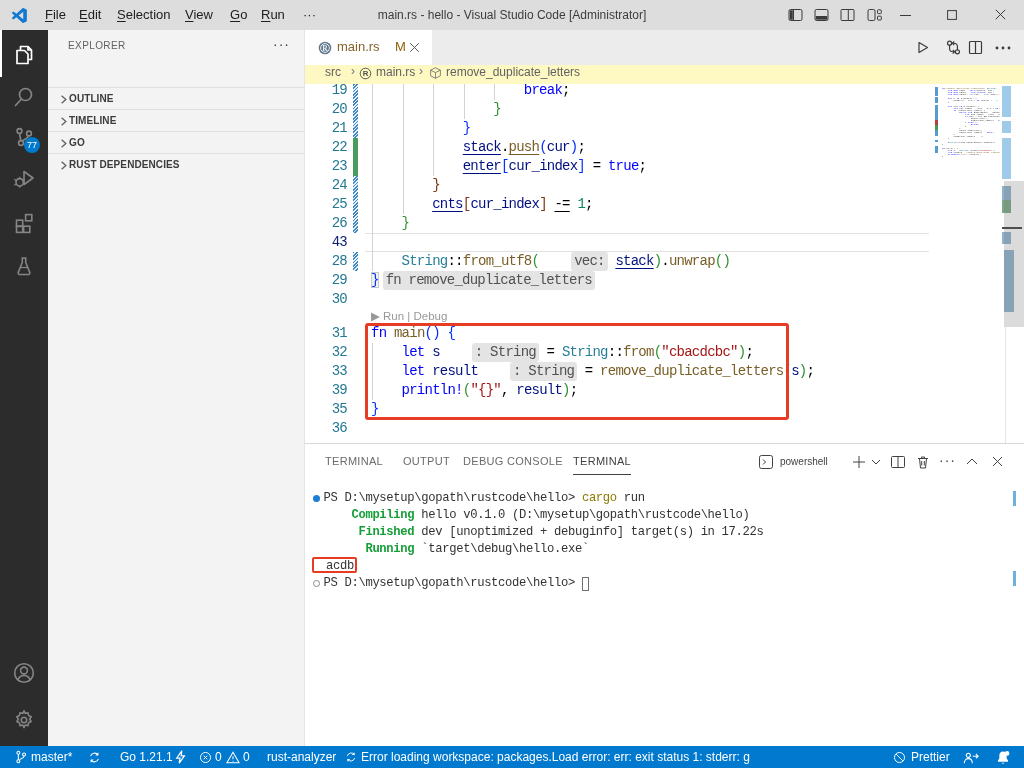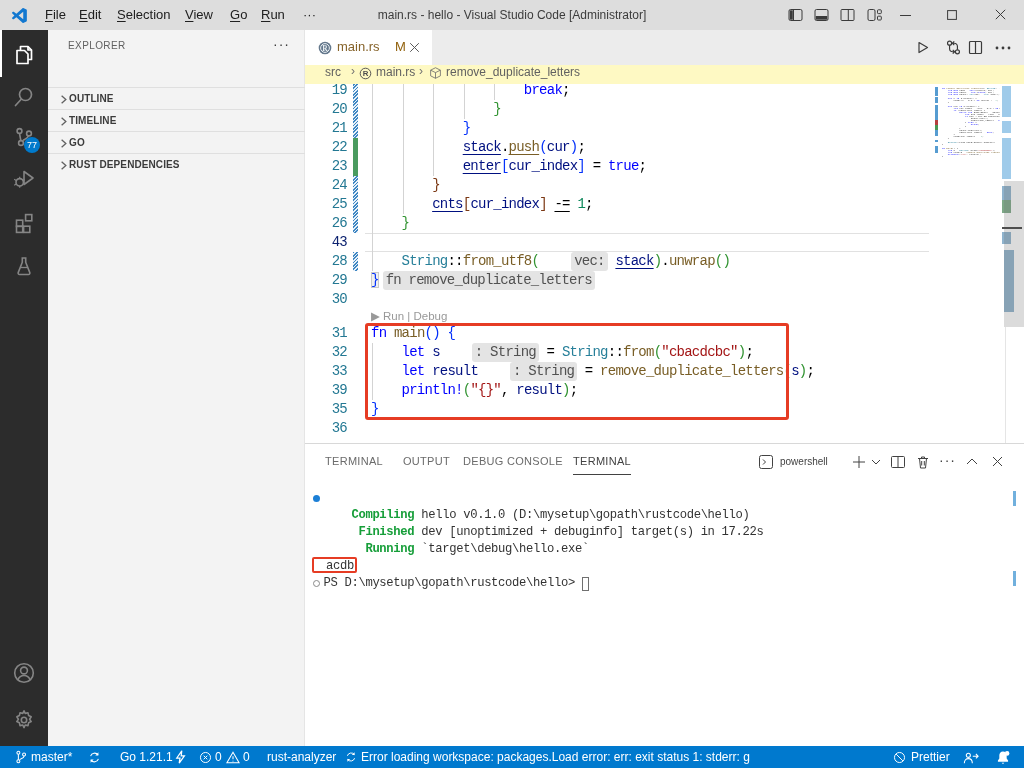--- a/index.html
+++ b/index.html
@@ -374,20 +374,21 @@
       </svg>
   <div class="abs" style="left:634px;top:0;height:35px;line-height:33px;font-size:14px;color:#424242;letter-spacing:1px">···</div>
   <svg class="abs" style="left:661px;top:13px" width="12" height="9" viewBox="0 0 12 9" stroke="#424242" fill="none">
         <path d="M1 7 L6 2 L11 7"></path>
       </svg>
   <svg class="abs" style="left:686px;top:11px" width="13" height="13" viewBox="0 0 13 13" stroke="#424242" fill="none">
         <path d="M2 2 L11 11 M11 2 L2 11"></path>
       </svg>
 
   <div class="abs" style="left:8px;top:51px;width:7px;height:7px;border-radius:50%;background:#1c7fd6"></div>
+  <div class="term" style="left:18.5px;top:46px">PS D:\mysetup\gopath\rustcode\hello&gt; <span style="color:#8a7a00">cargo</span> run</div>
   <div class="term" style="left:18.5px;top:63px">    <span class="tgreen">Compiling</span> hello v0.1.0 (D:\mysetup\gopath\rustcode\hello)</div>
   <div class="term" style="left:18.5px;top:80px">     <span class="tgreen">Finished</span> dev [unoptimized + debuginfo] target(s) in 17.22s</div>
   <div class="term" style="left:18.5px;top:97px">      <span class="tgreen">Running</span> `target\debug\hello.exe`</div>
   <div class="term" style="left:21px;top:114px">acdb</div>
   <div class="abs" style="left:7px;top:113px;width:45px;height:16px;border:2.5px solid #e63c24;border-radius:2px"></div>
   <div class="abs" style="left:8px;top:136px;width:7px;height:7px;border-radius:50%;border:1px solid #8a8a8a"></div>
   <div class="term" style="left:18.5px;top:131px">PS D:\mysetup\gopath\rustcode\hello&gt; </div>
   <div class="abs" style="left:277px;top:133px;width:7px;height:13.5px;border:1px solid #707070"></div>
 
   <div class="abs" style="left:708px;top:47px;width:3px;height:15px;background:#71b0dd"></div>

